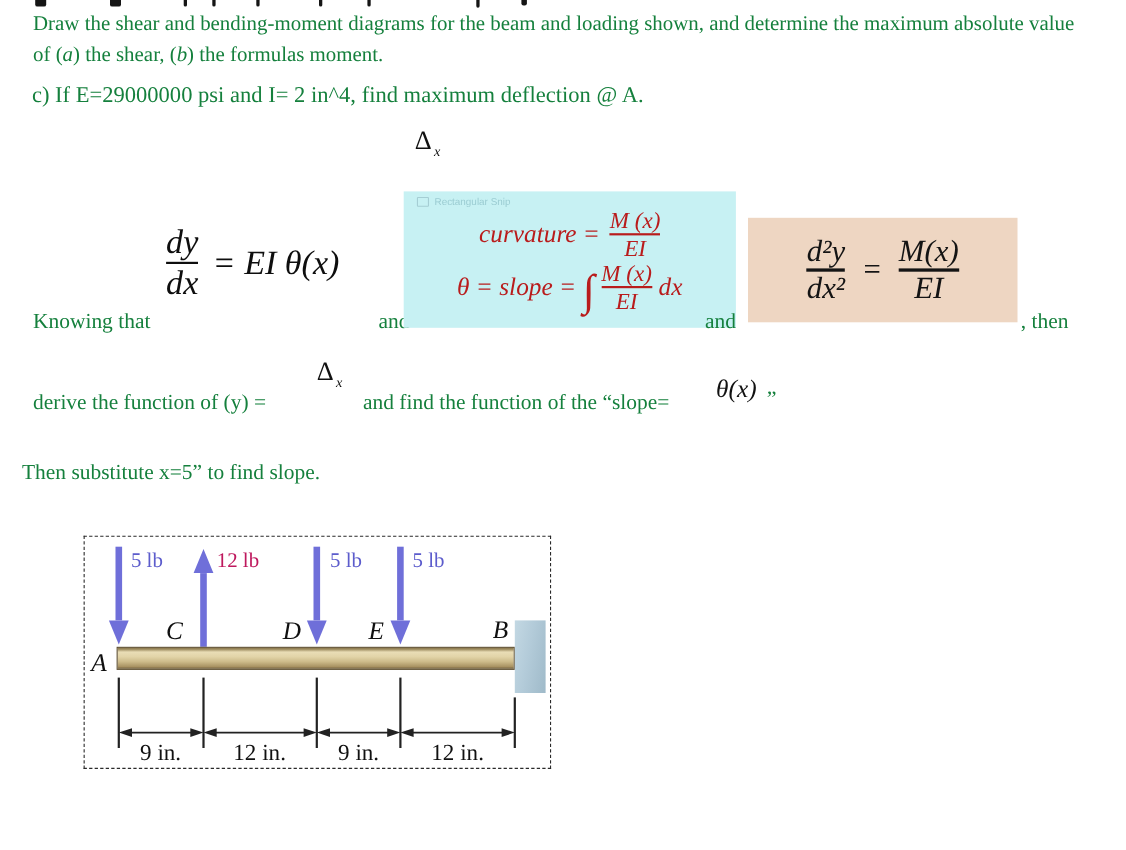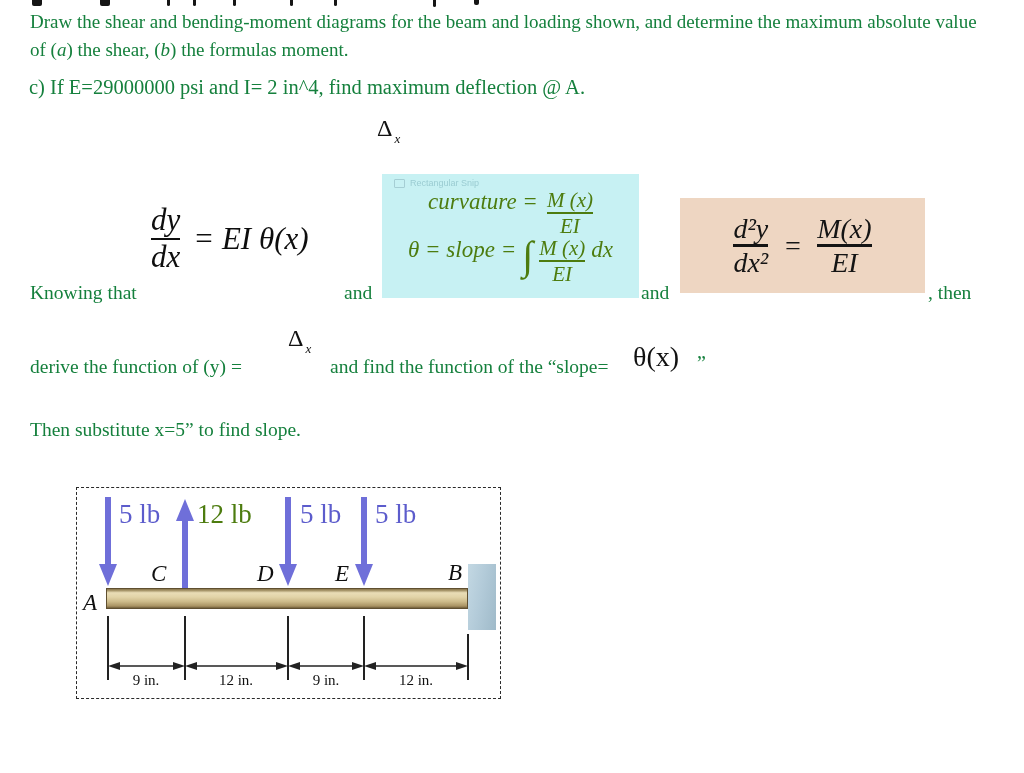--- a/index.html
+++ b/index.html
@@ -16,57 +16,57 @@
   
   .frac{display:inline-flex;flex-direction:column;align-items:center;line-height:1.05;text-align:center}
   .fbar{align-self:stretch;height:2px;background:currentColor;margin:1px 0}
 
   
   .fml-dydx{position:absolute;left:151px;top:204px;display:flex;align-items:center;gap:13px;
             font-size:31px;font-style:italic;color:#0e0e0e}
   .fml-dydx .fbar{height:2.5px}
 
   
-  .cyanbox{position:absolute;left:382px;top:174px;width:257px;height:124px}
+  .cyanbox{position:absolute;left:367px;top:174px;width:302px;height:124px}
   .watermark{position:absolute;top:4px;left:12px;display:flex;align-items:center;gap:5px;
              font-family:"Liberation Sans",sans-serif;font-size:9px;color:#9bccd2;font-style:normal}
   .snipicon{display:inline-block;width:9px;height:7px;border:1px solid #a5ced4;border-radius:1px}
-  .crow{position:absolute;left:0;right:0;display:flex;justify-content:center;align-items:flex-start;
-        font-style:italic;color:#4d7c0f}
+  .crow{position:absolute;left:0;right:0;display:flex;justify-content:center;align-items:center;
+        font-style:italic;color:#b91c1c}
   .row1{top:15px;gap:9px;font-size:23px}
   .row2{top:63px;gap:6px;font-size:23px}
   .f21{font-size:21px}
   .integral{font-size:40px;line-height:.8;font-style:normal;transform:translateY(3px)}
 
   
   .peachbox{position:absolute;left:680px;top:198px;width:245px;height:95px;
             display:flex;justify-content:center;align-items:center;gap:15px;
             font-size:28px;font-style:italic;color:#141414}
   .peachbox .fbar{height:2.5px}
 
-  .theta-fn{position:absolute;left:633px;top:341px;font-size:28px;}
+  .theta-fn{position:absolute;left:651px;top:341px;font-size:23px;font-style:italic}
 
   
   .diagram{position:absolute;left:76px;top:487px;width:425px;height:212px;
            border:1.5px dashed #2a2a2a;box-sizing:border-box}
-  .flabel{position:absolute;font-size:27px;white-space:nowrap}
+  .flabel{position:absolute;font-size:19px;white-space:nowrap}
   .plabel{position:absolute;font-size:23px;font-style:italic;color:#101010}
   .shaft{position:absolute;width:6px}
   .head-down{position:absolute;left:50%;top:100%;transform:translateX(-50%);
              width:0;height:0;border:9px solid transparent;border-bottom:0}
   .head-up{position:absolute;left:50%;bottom:100%;transform:translateX(-50%);
            width:0;height:0;border:9px solid transparent;border-top:0}
   .beam{position:absolute;left:29px;top:100px;width:362px;height:21px;box-sizing:border-box;
         border:1px solid #5f4f30;
         background:linear-gradient(180deg,#8a774c 0%,#9c8a5e 6%,#e9ddb6 20%,#e2d4a8 42%,#cdbb8a 66%,#a89262 90%,#6f5d3a 100%)}
   .wall{position:absolute;left:391px;top:76px;width:28px;height:66px;
         background:linear-gradient(100deg,#c3d8e3 0%,#b3cbd9 45%,#9fbac9 100%)}
   .tick{position:absolute;width:1.5px;background:#222}
   .dim{position:absolute;top:171px;height:14px}
-  .dlabel{position:absolute;top:184px;font-size:15px;transform:translateX(-50%);white-space:nowrap}
+  .dlabel{position:absolute;top:184px;font-size:21px;transform:translateX(-50%);white-space:nowrap}
 </style>
 </head>
 <body>
 
 <div class="page">
 
   <div>
     <div class="frag" style="left:32px;width:10px;height:6px"></div>
     <div class="frag" style="left:100px;width:10px;height:6px"></div>
     <div class="frag" style="left:167px;width:3px;height:6px"></div>
@@ -144,26 +144,26 @@
   <div class="t" style="left:928px;top:281px">, then</div>
 
   <div class="t" style="left:30px;top:355px">derive the function of (y) =</div>
   <div class="delta" style="left:288px;top:325px">
     <span class="dmain">Δ</span><span class="dsub">x</span>
   </div>
   <div class="t" style="left:330px;top:355px">and find the function of the “slope=</div>
   <div class="theta-fn">θ(x)</div>
   <div class="t" style="left:697px;top:351px;font-size:20px">”</div>
 
-  <div class="t" style="left:30px;top:418px">Then substitute x=5” to find slope.</div>
+  <div class="t" style="left:20px;top:418px">Then substitute x=5” to find slope.</div>
 
   <div class="diagram">
 
     <div class="flabel" style="left:42px;top:11px;color:#5c5ccc">5 lb</div>
-    <div class="flabel" style="left:120px;top:11px;color:#4d7c0f">12 lb</div>
+    <div class="flabel" style="left:120px;top:11px;color:#be185d">12 lb</div>
     <div class="flabel" style="left:223px;top:11px;color:#5c5ccc">5 lb</div>
     <div class="flabel" style="left:298px;top:11px;color:#5c5ccc">5 lb</div>
 
     <div class="shaft" style="left:28px;top:9px;height:67px;background:#6f6fd9">
       <span class="head-down" style="border-top:22px solid #6f6fd9"></span>
     </div>
     <div class="shaft" style="left:105px;top:33px;height:67px;background:#6f6fd9">
       <span class="head-up" style="border-bottom:22px solid #6f6fd9"></span>
     </div>
     <div class="shaft" style="left:208px;top:9px;height:67px;background:#6f6fd9">

